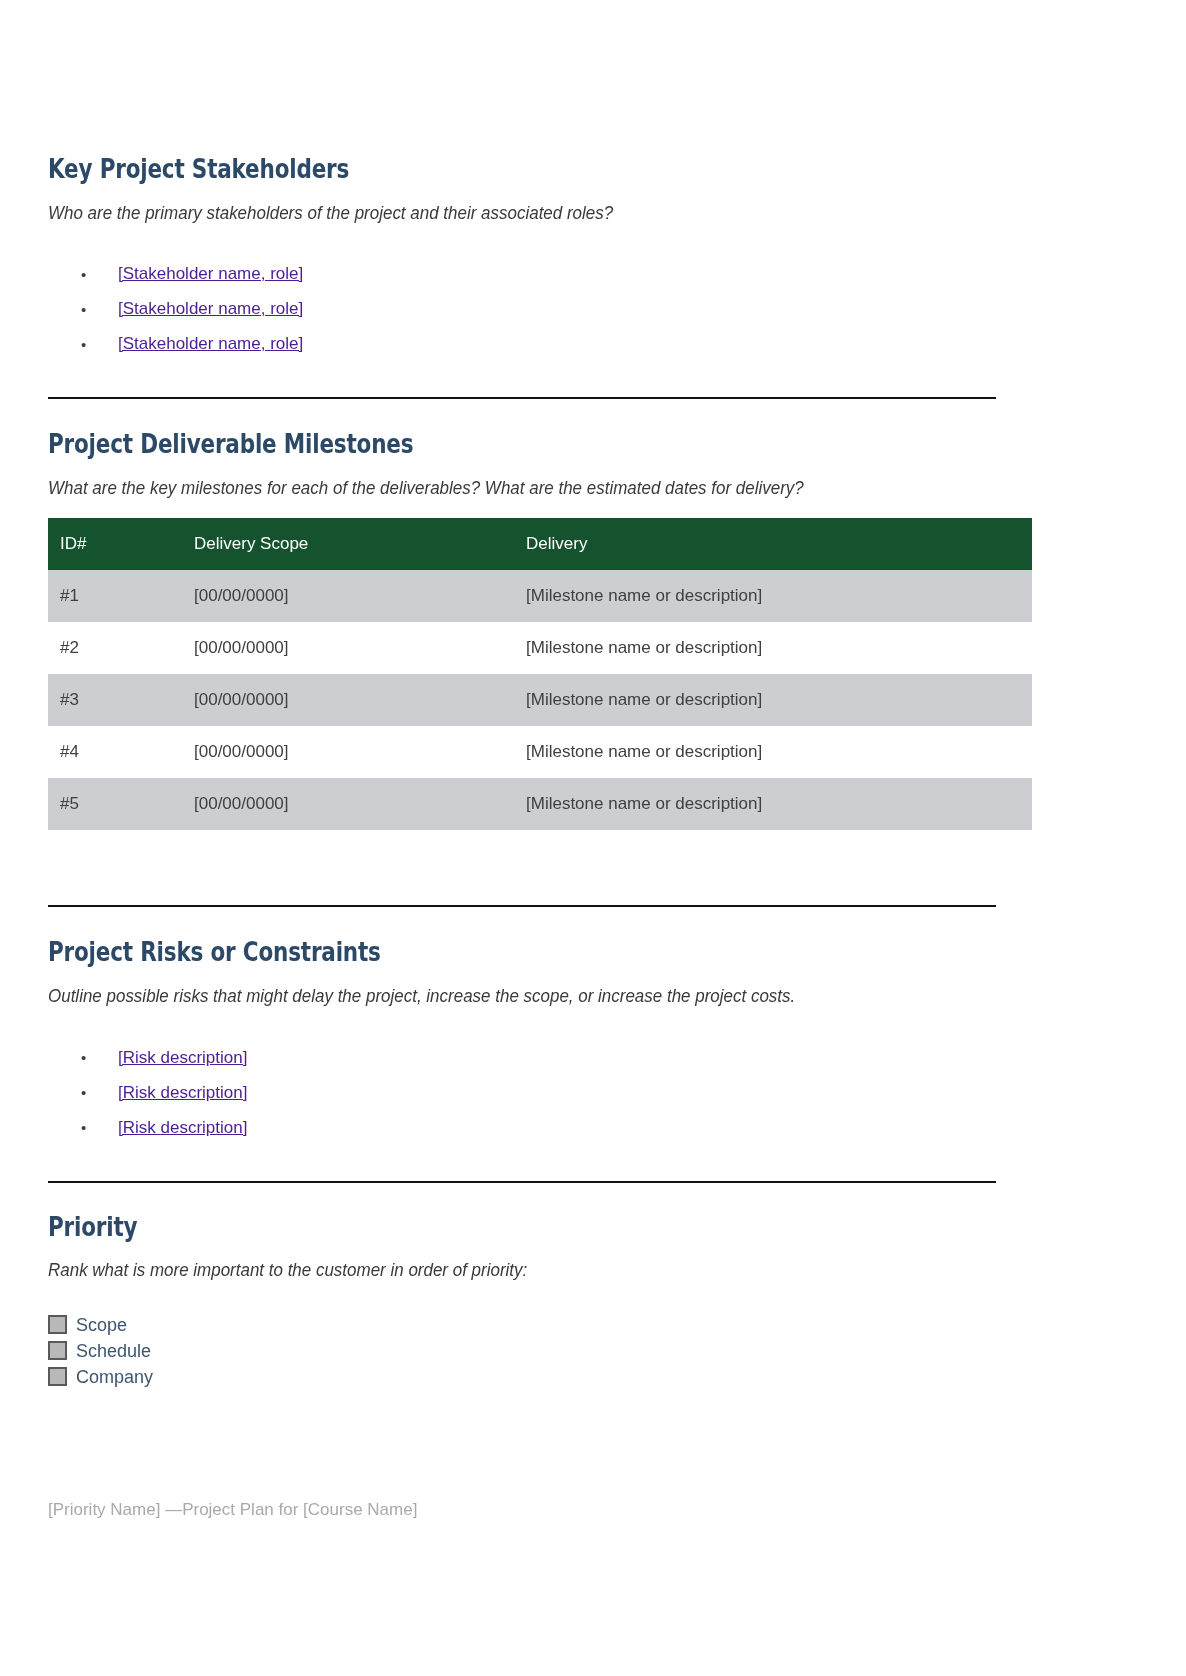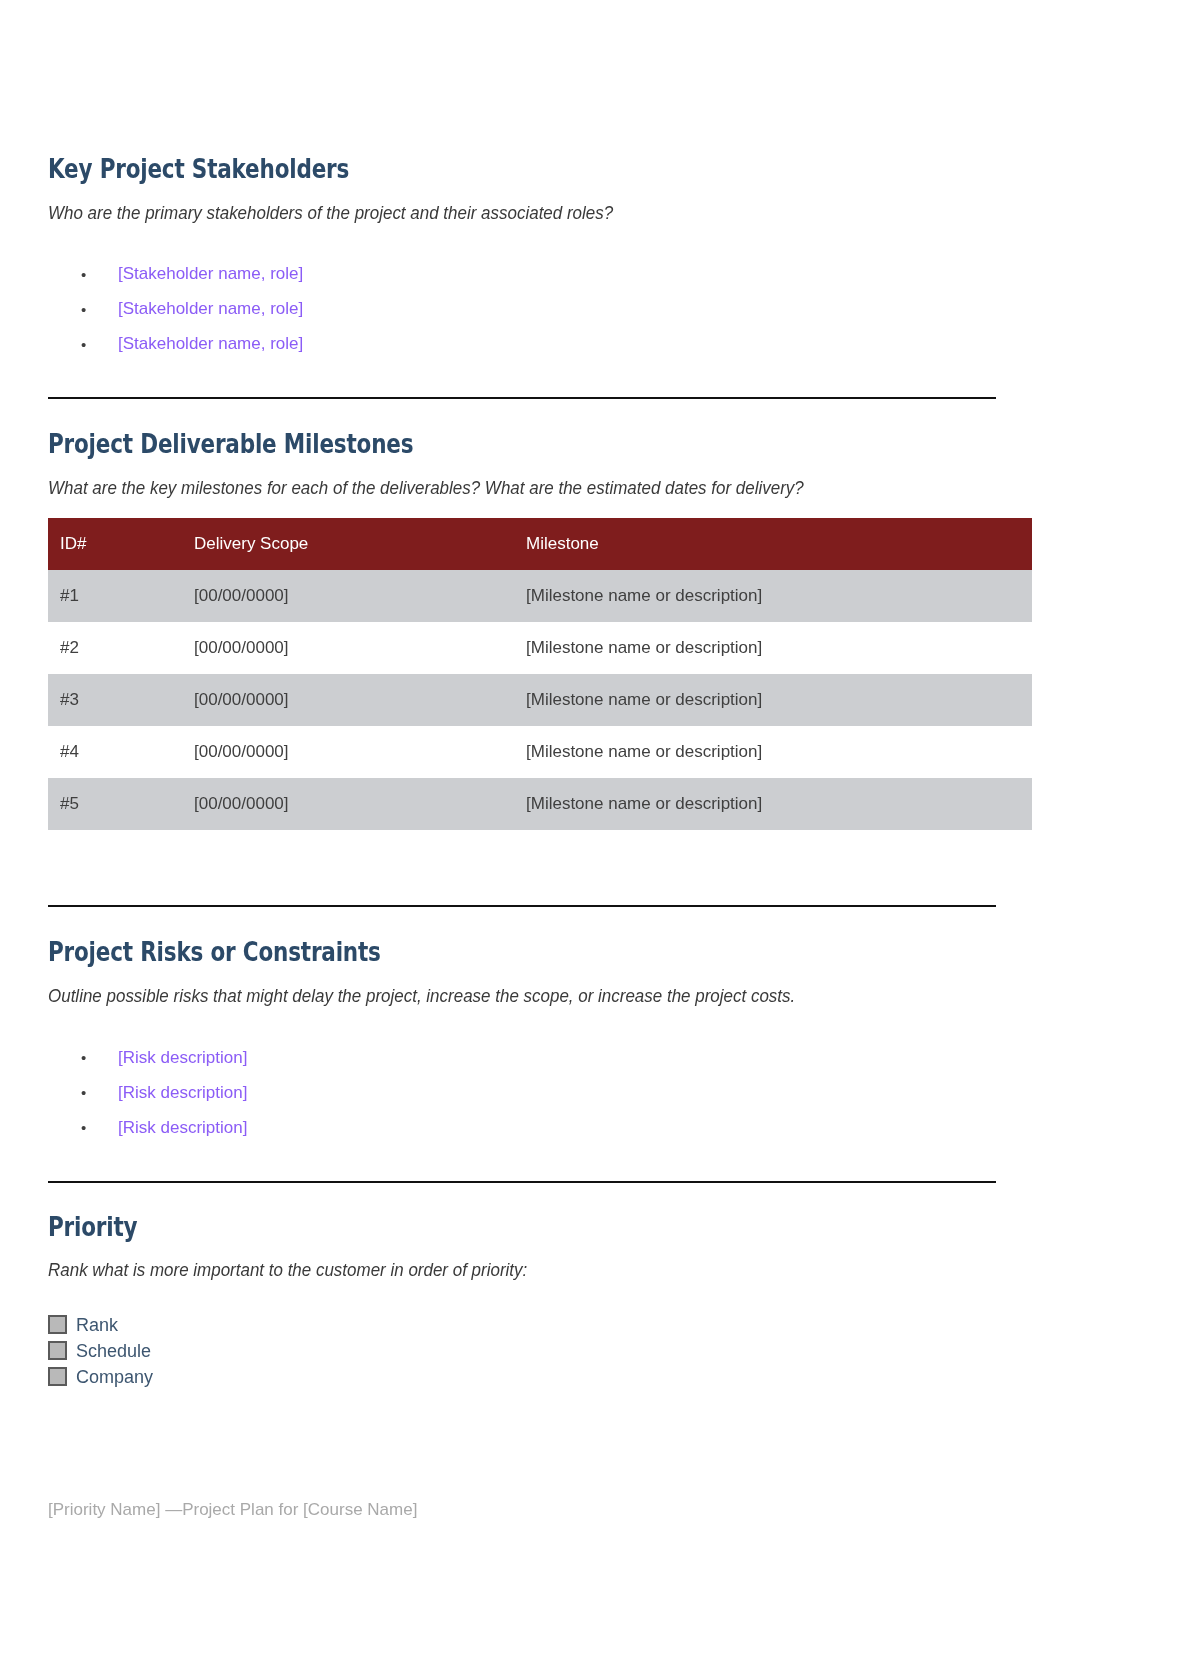--- a/index.html
+++ b/index.html
@@ -45,27 +45,28 @@
   }
 
   
   .bullet-list {
     list-style: none;
     margin: 0;
     padding: 0;
   }
   .bullet-item {
     position: relative;
-    color: #8b5cf6;
+    color: #4c1d95;
     font-size: 17px;
     line-height: 1;
     padding-left: 70px;
     height: 35px;
     display: flex;
     align-items: center;
+    text-decoration: underline;
   }
   .bullet-item::before {
     content: "\2022";
     position: absolute;
     left: 33px;
     top: 50%;
     transform: translateY(-50%);
     color: #3f3f3f;
     font-size: 15px;
   }
@@ -78,21 +79,21 @@
     width: 948px;
   }
 
   
   .milestone-table {
     border-collapse: collapse;
     width: 948px;
     table-layout: fixed;
   }
   .milestone-table th {
-    background: #7f1d1d;
+    background: #14532d;
     color: #ffffff;
     font-size: 17px;
     font-weight: 400;
     text-align: left;
     padding: 16px 0 16px 12px;
     height: 18px;
     vertical-align: middle;
   }
   .milestone-table td {
     color: #3f3f3f;
@@ -189,21 +190,21 @@
 
     <div style="height:18px;"></div>
     <p class="section-prompt">What are the key milestones for each of the deliverables? What are the estimated dates for delivery?</p>
 
     <div style="height:18px;"></div>
     <table class="milestone-table">
       <thead>
         <tr>
           <th class="col-id">ID#</th>
           <th class="col-date">Delivery Scope</th>
-          <th class="col-milestone">Milestone</th>
+          <th class="col-milestone">Delivery</th>
         </tr>
       </thead>
       <tbody>
         <tr class="row-shaded">
           <td>#1</td>
           <td>[00/00/0000]</td>
           <td>[Milestone name or description]</td>
         </tr>
         <tr class="row-plain">
           <td>#2</td>
@@ -258,21 +259,21 @@
     <div style="height:30px;"></div>
     <h2 class="section-heading">Priority</h2>
 
     <div style="height:18px;"></div>
     <p class="section-prompt">Rank what is more important to the customer in order of priority:</p>
 
     <div style="height:29px;"></div>
     <ul class="checkbox-list">
       <li class="checkbox-item">
         <span class="checkbox-box"></span>
-        <span class="checkbox-label">Rank</span>
+        <span class="checkbox-label">Scope</span>
       </li>
       <li class="checkbox-item">
         <span class="checkbox-box"></span>
         <span class="checkbox-label">Schedule</span>
       </li>
       <li class="checkbox-item">
         <span class="checkbox-box"></span>
         <span class="checkbox-label">Company</span>
       </li>
     </ul>

